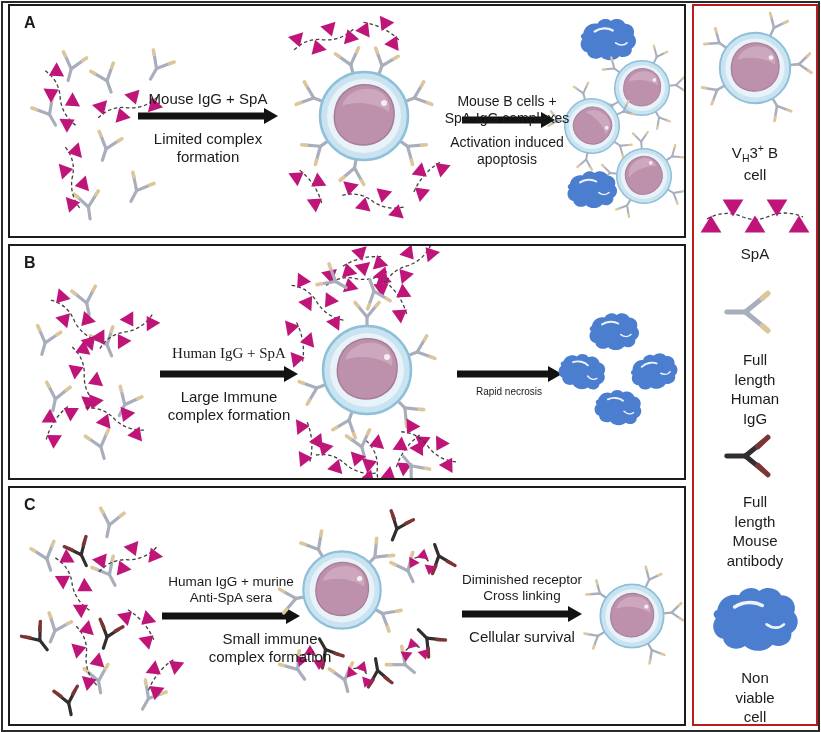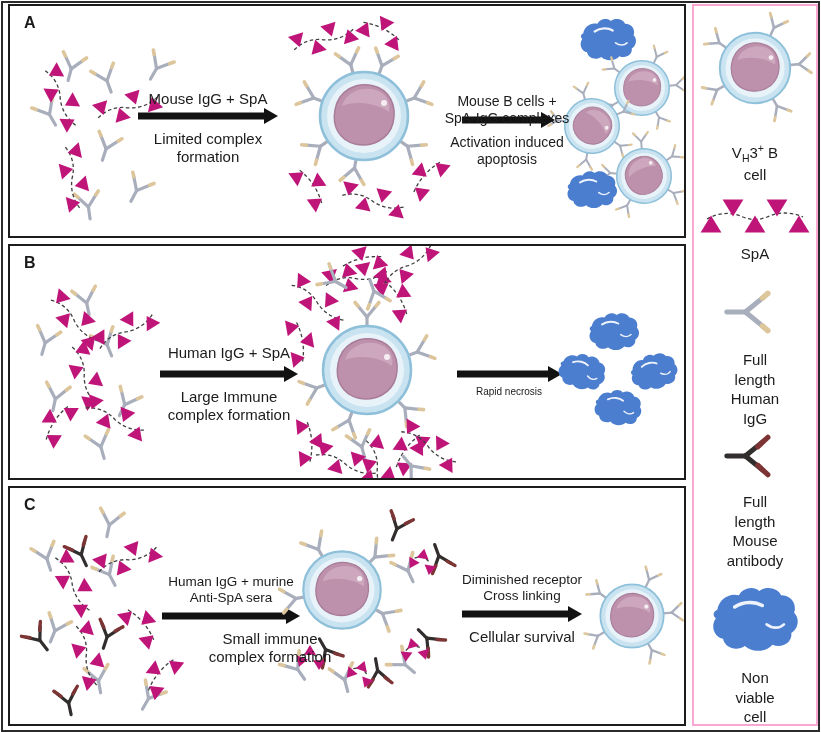--- a/index.html
+++ b/index.html
@@ -6,21 +6,21 @@
   body{width:821px;height:732px;position:relative;overflow:hidden;
        font-family:"Liberation Sans",sans-serif;color:#1b1b1b;}
   .frame{position:absolute;left:1px;top:1px;width:815px;height:727px;
          border:2px solid #2b2b2b;}
   .panel{position:absolute;left:8px;width:678px;background:#fff;
          border:2px solid #1c1c1c;box-sizing:border-box;overflow:hidden;}
   #panelA{top:4px;height:234px;}
   #panelB{top:244px;height:236px;}
   #panelC{top:486px;height:240px;}
   .legendbox{position:absolute;left:692px;top:4px;width:126px;height:722px;
-         background:#fff;border:2px solid #f9a8d4;box-sizing:border-box;overflow:hidden;}
+         background:#fff;border:2px solid #b91c1c;box-sizing:border-box;overflow:hidden;}
   .gfx{position:absolute;left:0;top:0;}
   .plabel{position:absolute;left:14px;top:8px;font-weight:bold;font-size:16px;z-index:3;}
   .txt{position:absolute;transform:translateX(-50%);text-align:center;
        white-space:pre-line;line-height:1.22;z-index:3;color:#1b1b1b;}
   .legend-label{line-height:1.3;font-size:15px;}
   sub,sup{font-size:70%;}
   
   .tri{fill:var(--spa_triangle,#bf1579);}
   .dash{stroke:#3f3f3f;stroke-width:1.3;fill:none;stroke-dasharray:3.5 2.6;}
   .ah{stroke:var(--human_igg_gray,#a9aebc);stroke-width:3.2;stroke-linecap:round;fill:none;}
@@ -200,21 +200,21 @@
     <use href="#chainB" transform="translate(300,196) rotate(85)"></use>
     <use href="#chainA" transform="translate(420,200) rotate(30)"></use>
     <path class="arrow" d="M447,124.5 H538 V120 L552,128 L538,136 V131.5 H447 Z"></path>
     <g>
       <use href="#dead" transform="translate(604,86) scale(.85)"></use>
       <use href="#dead" transform="translate(572,126) scale(.8) rotate(15)"></use>
       <use href="#dead" transform="translate(644,126) scale(.8) rotate(-10)"></use>
       <use href="#dead" transform="translate(608,162) scale(.8) rotate(8)"></use>
     </g>
   </svg>
-  <div class="txt" style="left:219px;top:98px;font-size:15px;">Human IgG + SpA</div>
+  <div class="txt" style="left:219px;top:98px;font-size:15px;font-family:Liberation Serif, serif;">Human IgG + SpA</div>
   <div class="txt" style="left:219px;top:142px;font-size:15px;">Large Immune
 complex formation</div>
   <div class="txt" style="left:499px;top:140px;font-size:10px;">Rapid necrosis</div>
 </div>
 
 <div class="panel" id="panelC">
   <div class="plabel">C</div>
   <svg class="gfx" width="674" height="236" viewBox="0 0 674 236">
     <g>
       <use href="#abh" transform="translate(100,34) rotate(12)"></use>

